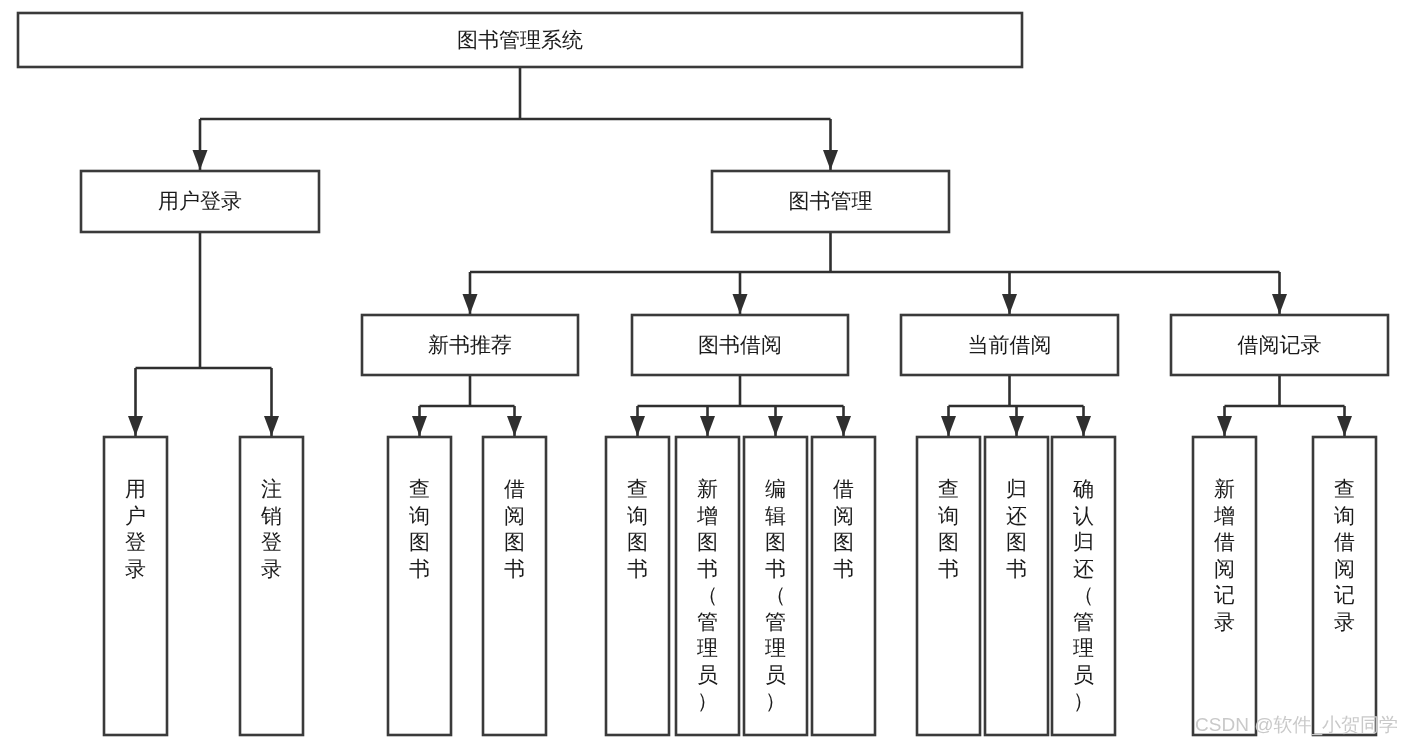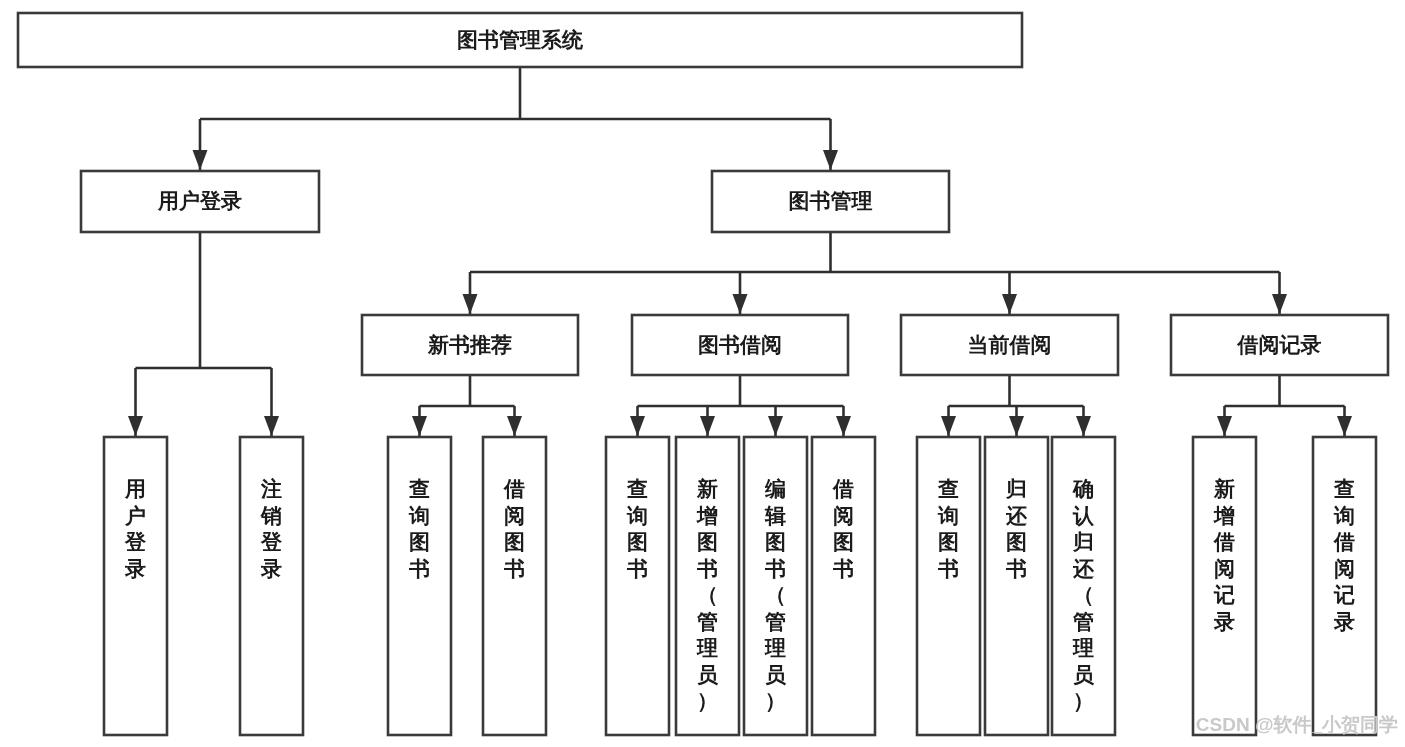--- a/index.html
+++ b/index.html
@@ -11,21 +11,20 @@
     width: 1405px;
     height: 747px;
     font-family: "Liberation Sans", "DejaVu Sans", sans-serif;
     overflow: hidden;
     position: relative;
   }
   #diagram-root {
     position: relative;
     width: 1405px;
     height: 621px;
-    font-weight: bold;
   }
   svg.diagram-canvas {
     position: absolute;
     top: 0;
     left: 0;
     width: 1405px;
     height: 747px;
   }
   .node-box {
     fill: #ffffff;

